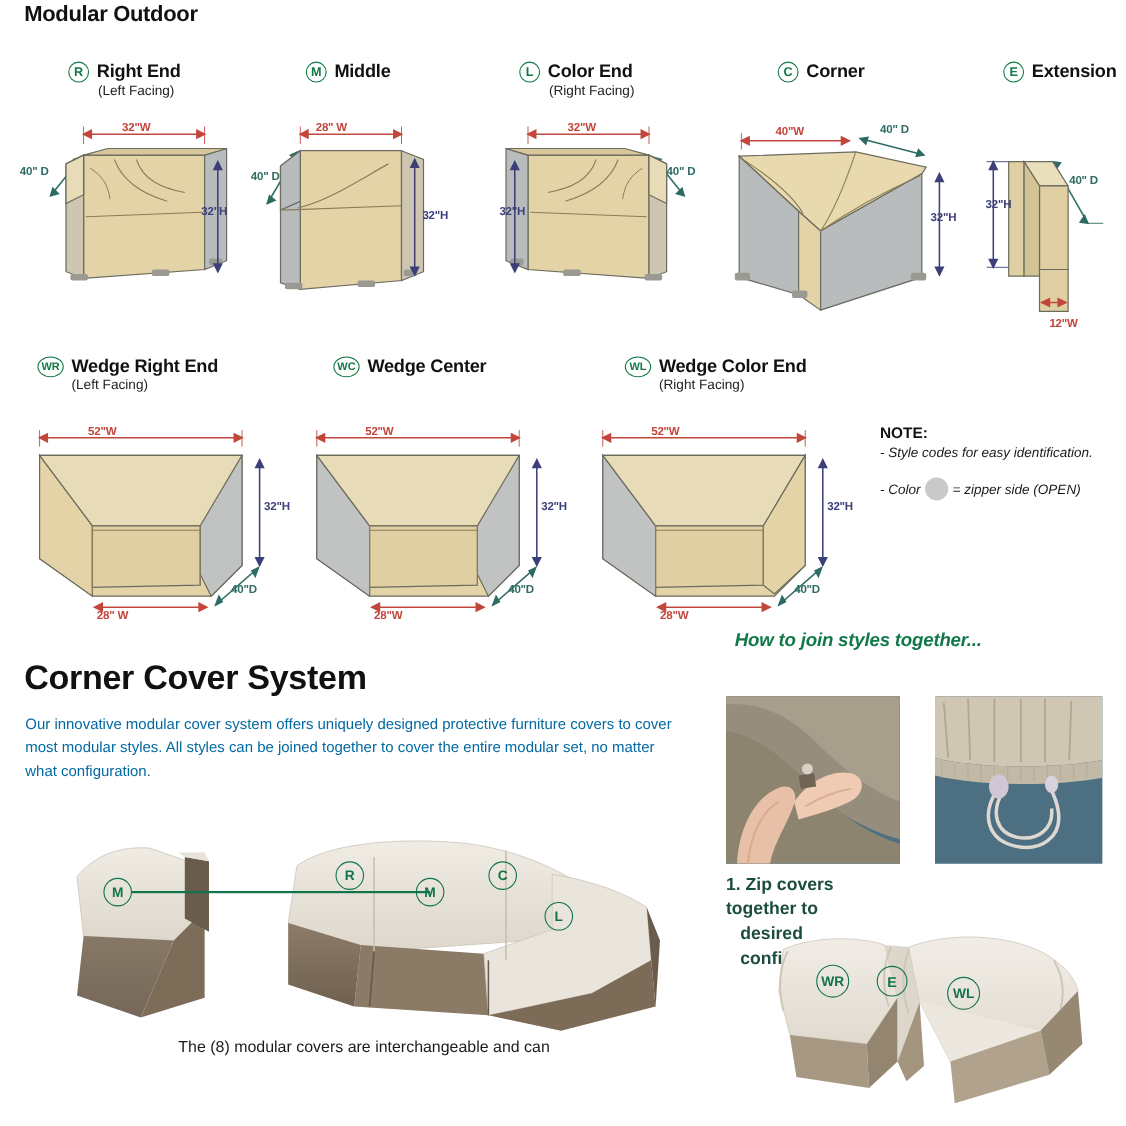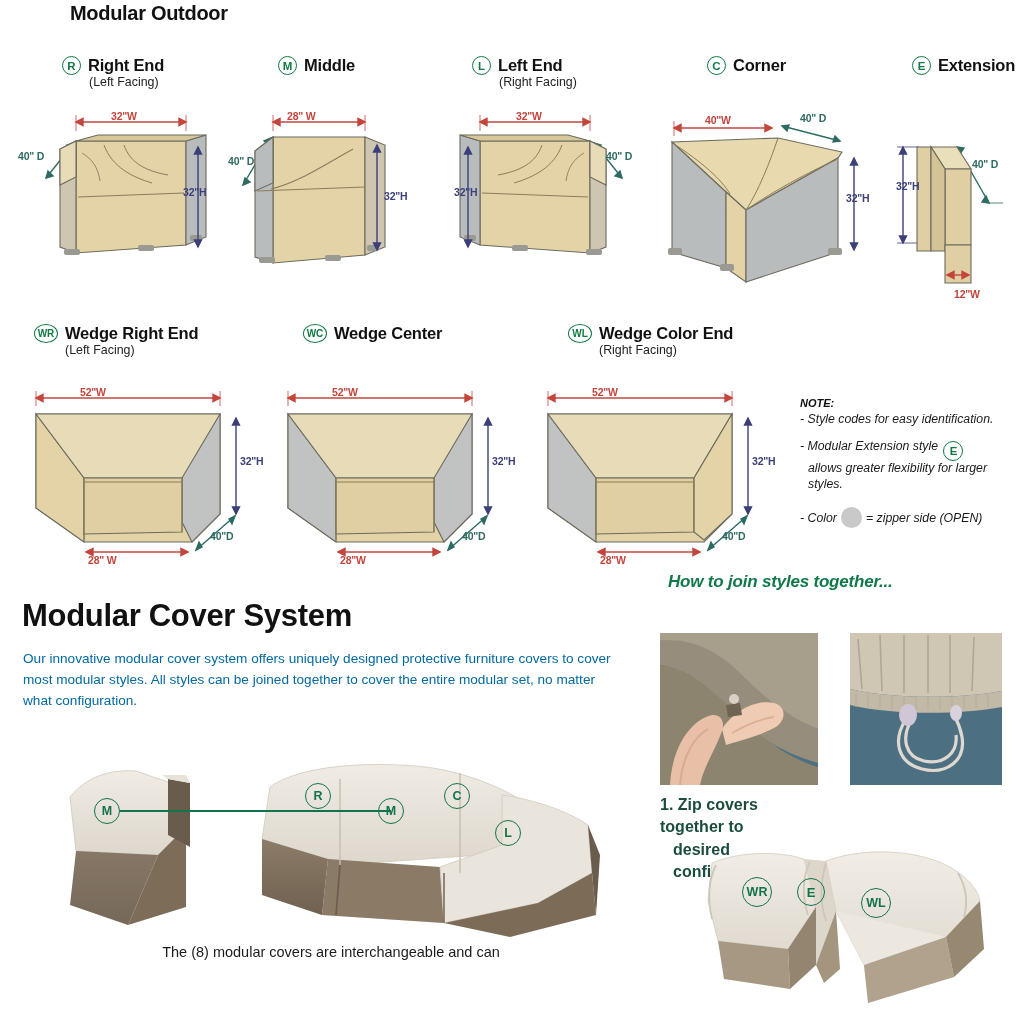--- a/index.html
+++ b/index.html
@@ -14,21 +14,21 @@
   }
   .page { position:relative; width:1024px; height:1024px; }
 
   
   .h-section {
     position:absolute;
     font-weight:bold;
     letter-spacing:-0.3px;
     color:#111;
   }
-  #title-modular-outdoor { left:22px; top:2px; font-size:20px;margin-left:48px; }
+  #title-modular-outdoor { left:22px; top:2px; font-size:20px; }
   #title-cover-system { left:22px; top:598px; font-size:31px; }
 
   .body-copy {
     position:absolute;
     font-size:13.6px;
     line-height:1.55;
     color:#0369a1;
     width:592px;
   }
 
@@ -57,21 +57,21 @@
   .dim.w { color:#c2463c; }
   .dim.d { color:#2d6b63; }
   .dim.h { color:#3c3f78; }
 
   svg { display:block; overflow:visible; }
   .diagram { position:absolute; }
 
   
   #note-block { position:absolute; left:800px; top:385px; width:215px; }
   #note-block .note-title {
-    font-style:italic; font-weight:bold; font-size:11px; color:#111; margin-bottom:3px;margin-top:12px;
+    font-weight:bold; font-size:14px; color:#111; margin-bottom:3px;
   }
   #note-block .note-line {
     font-style:italic; font-size:12.3px; color:#1a1a1a; line-height:1.3;
     margin-bottom:11px; position:relative;
   }
   .note-inline-badge {
     display:inline-flex; align-items:center; justify-content:center;
     width:20px; height:20px; border:1.8px solid #117a45; color:#117a45;
     border-radius:50%; font-size:11.5px; font-weight:bold; font-style:normal;
     vertical-align:-5px; margin:0 2px;
@@ -131,21 +131,21 @@
   <div class="style-head" style="left:278px; top:56px;">
     <div class="row">
       <span class="badge b1">M</span>
       <span class="style-name">Middle</span>
     </div>
   </div>
 
   <div class="style-head" style="left:472px; top:56px;">
     <div class="row">
       <span class="badge b1">L</span>
-      <span class="style-name">Left End</span>
+      <span class="style-name">Color End</span>
     </div>
     <div class="style-sub">(Right Facing)</div>
   </div>
 
   <div class="style-head" style="left:707px; top:56px;">
     <div class="row">
       <span class="badge b1">C</span>
       <span class="style-name">Corner</span>
     </div>
   </div>
@@ -506,31 +506,26 @@
     </svg>
   </div>
   <div class="dim w" style="left:592px; top:386px;">52"W</div>
   <div class="dim h" style="left:752px; top:455px;">32"H</div>
   <div class="dim d" style="left:722px; top:530px;">40"D</div>
   <div class="dim w" style="left:600px; top:554px;">28"W</div>
 
   <div id="note-block">
     <div class="note-title">NOTE:</div>
     <div class="note-line">- Style codes for easy identification.</div>
-    <div class="note-line">
-      <span>- Modular Extension style</span>
-      <span class="note-inline-badge">E</span><br>
-      <span style="display:inline-block; padding-left:8px;">allows greater flexibility for larger styles.</span>
-    </div>
     <div class="note-line" style="margin-top:14px;">
       <span>- Color</span><span class="swatch-gray"></span><span>= zipper side (OPEN)</span>
     </div>
   </div>
 
-  <div class="h-section" id="title-cover-system">Modular Cover System</div>
+  <div class="h-section" id="title-cover-system">Corner Cover System</div>
 
   <div class="body-copy" style="left:23px; top:648px;">Our innovative modular cover system offers uniquely designed protective furniture covers to cover most modular styles. All styles can be joined together to cover the entire modular set, no matter what configuration.</div>
 
   <div class="ill" style="left:40px; top:755px;">
     <svg width="580" height="170" viewBox="0 0 580 170">
       <defs>
         <linearGradient id="gTop" x1="0" y1="0" x2="0" y2="1">
           <stop offset="0%" stop-color="#f0ece4"></stop>
           <stop offset="100%" stop-color="#ddd7cc"></stop>
         </linearGradient>

